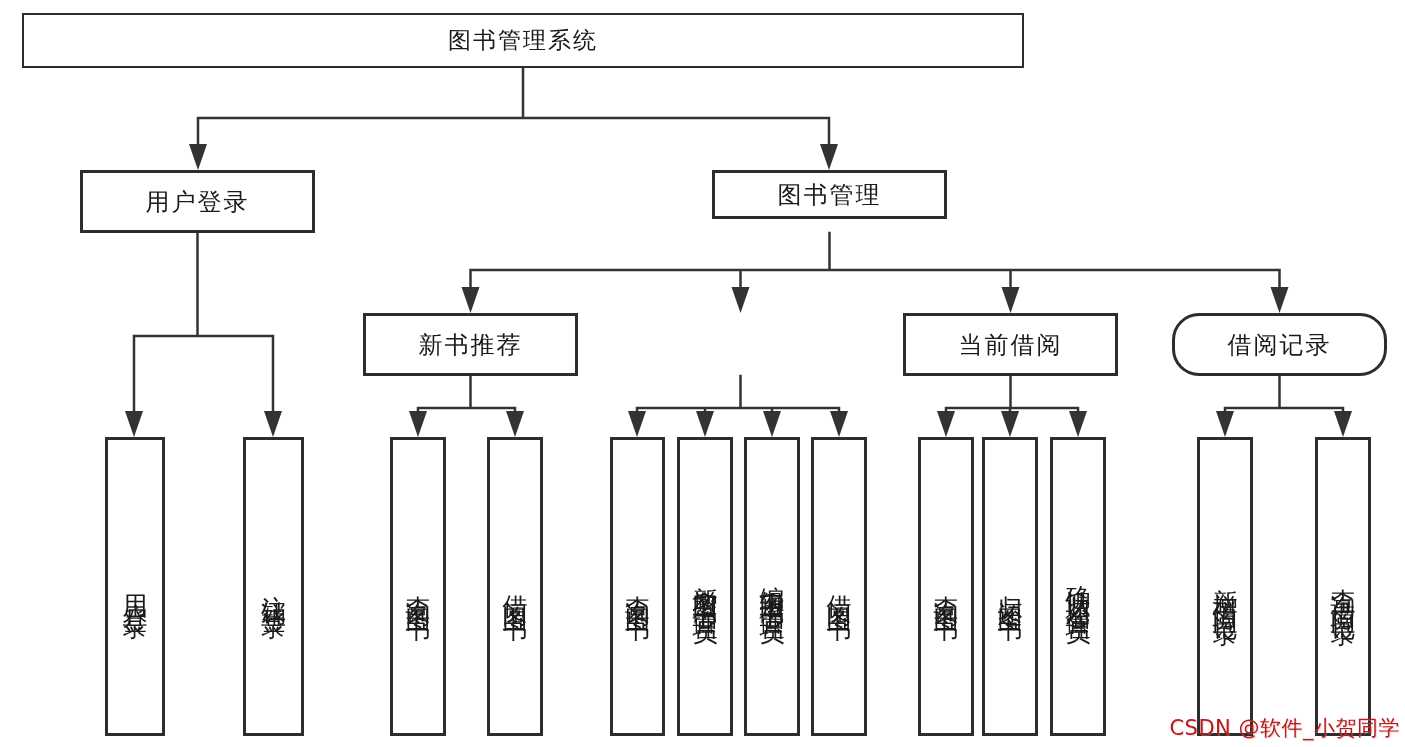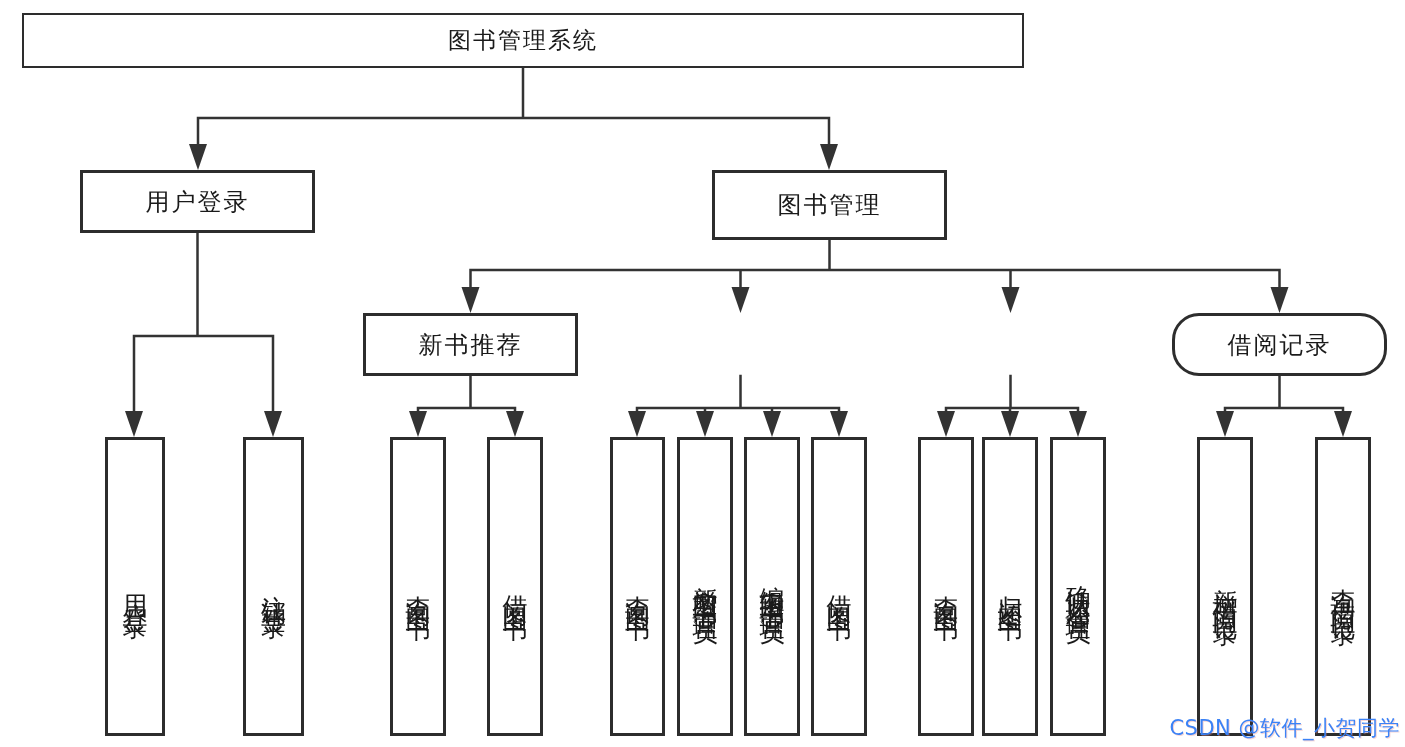--- a/index.html
+++ b/index.html
@@ -54,21 +54,21 @@
     padding-top: 4px;
   }
   .v-node.long {
     letter-spacing: 5px;
   }
   .watermark {
     position: absolute;
     right: 5px;
     bottom: 5px;
     font-size: 21px;
-    color: #3b82f6;
+    color: #b91c1c;
     letter-spacing: 0.5px;
     text-shadow: 1px 1px 0 rgba(226, 134, 134, 0.35);
     white-space: nowrap;
   }
 </style>
 </head>
 <body>
 
 <div id="stage">
 
@@ -108,23 +108,24 @@
       <polygon points="1001,411 1019,411 1010,437"></polygon>
       <polygon points="1069,411 1087,411 1078,437"></polygon>
       <polygon points="1216,411 1234,411 1225,437"></polygon>
       <polygon points="1334,411 1352,411 1343,437"></polygon>
     </g>
   </svg>
 
   <div class="node h-node root-node">图书管理系统</div>
 
   <div class="node h-node" style="left:80px; top:170px; width:235px; height:63px;">用户登录</div>
-  <div class="node h-node" style="left:712px; top:170px; width:235px; height:70px;">图书管理</div>
+  <div class="node h-node" style="left:712px; top:170px; width:235px; height:49px;">图书管理</div>
 
   <div class="node h-node" style="left:363px; top:313px; width:215px; height:63px;">新书推荐</div>
+  <div class="node h-node" style="left:903px; top:313px; width:215px; height:63px;">当前借阅</div>
   <div class="node h-node" style="left:1172px; top:313px; width:215px; height:63px;border-radius:27px;">借阅记录</div>
 
   <div class="node v-node" style="left:105px; width:60px;">用户登录</div>
   <div class="node v-node" style="left:243px; width:61px;">注销登录</div>
 
   <div class="node v-node" style="left:390px; width:56px;">查询图书</div>
   <div class="node v-node" style="left:487px; width:56px;">借阅图书</div>
 
   <div class="node v-node" style="left:610px; width:55px;">查询图书</div>
   <div class="node v-node long" style="left:677px; width:56px;">新增图书（管理员）</div>

